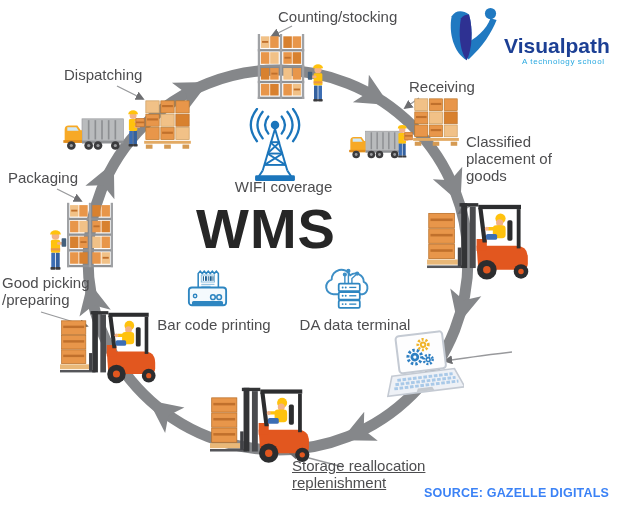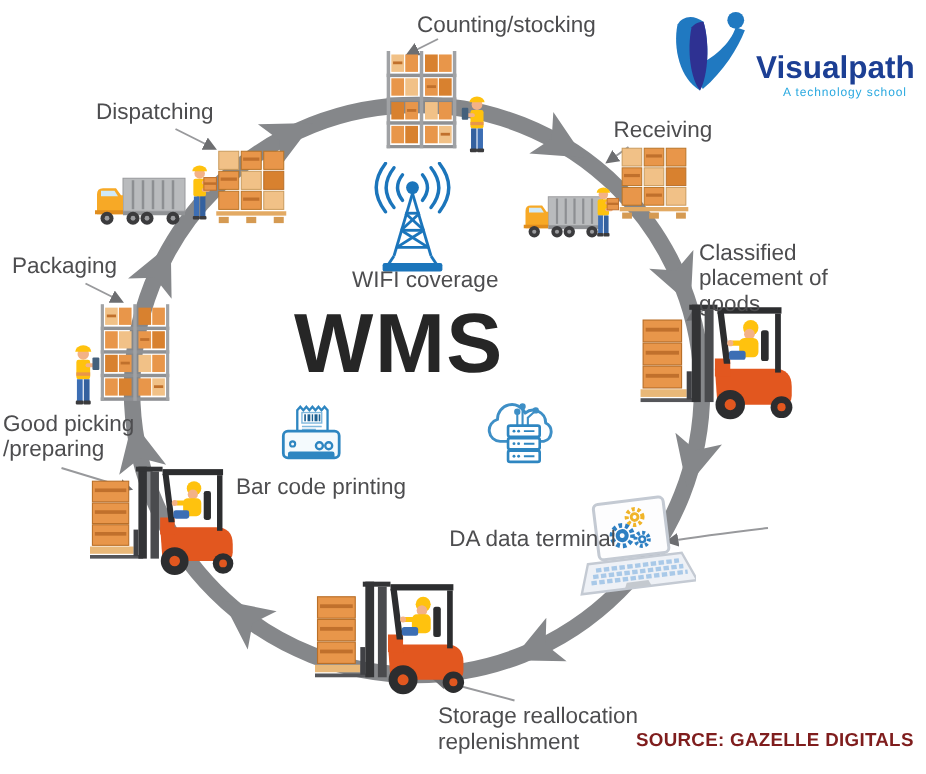--- a/index.html
+++ b/index.html
@@ -5,33 +5,33 @@
   html,body{margin:0;padding:0;background:#fff;}
   #stage{position:relative;width:617px;height:516px;background:#ffffff;
          font-family:"Liberation Sans",sans-serif;overflow:hidden;}
   #diagram{position:absolute;left:0;top:0;}
   .lbl{position:absolute;font-size:15px;line-height:1.13;color:#4d4d4f;}
   .center{text-align:center;}
   #wms-title{position:absolute;left:168px;top:196px;width:196px;text-align:center;
              font-size:56px;font-weight:bold;letter-spacing:1px;color:#262626;}
   #wifi-label{left:206px;top:179px;width:155px;}
   #barcode-label{left:140px;top:317px;width:148px;}
-  #terminal-label{left:282px;top:317px;width:146px;margin-top:35px;}
+  #terminal-label{left:282px;top:317px;width:146px;}
   #counting-label{left:278px;top:9px;}
   #dispatching-label{left:64px;top:67px;}
   #packaging-label{left:8px;top:170px;}
   #goodpicking-label{left:2px;top:275px;width:96px;}
   #receiving-label{left:409px;top:79px;}
-  #classified-label{left:466px;top:161px;width:88px;}
+  #classified-label{left:466px;top:134px;width:88px;}
   #workdocs-label{left:465px;top:311px;width:125px;}
-  #storage-label{left:292px;top:470px;width:158px;}
+  #storage-label{left:292px;top:458px;width:158px;text-decoration:underline;}
   #brand-text{position:absolute;left:504px;top:34px;font-size:21px;font-weight:bold;color:#1c3f94;}
   #brand-tagline{position:absolute;left:522px;top:57px;font-size:8px;letter-spacing:.6px;color:#2aa9e0;text-align:center;}
   #source-text{position:absolute;left:424px;top:486px;font-size:12.5px;font-weight:bold;
-               letter-spacing:.2px;color:#7f1d1d;}
+               letter-spacing:.2px;color:#3b82f6;}
 </style>
 </head>
 <body>
 
 <div id="stage">
 
 <svg id="diagram" width="617" height="516" viewBox="0 0 617 516">
   <defs>
     <marker id="la" viewBox="0 0 10 10" refX="8" refY="5" markerWidth="7" markerHeight="7" orient="auto">
       <path d="M0,0 L10,5 L0,10 Z" fill="#6d6e71"></path>

